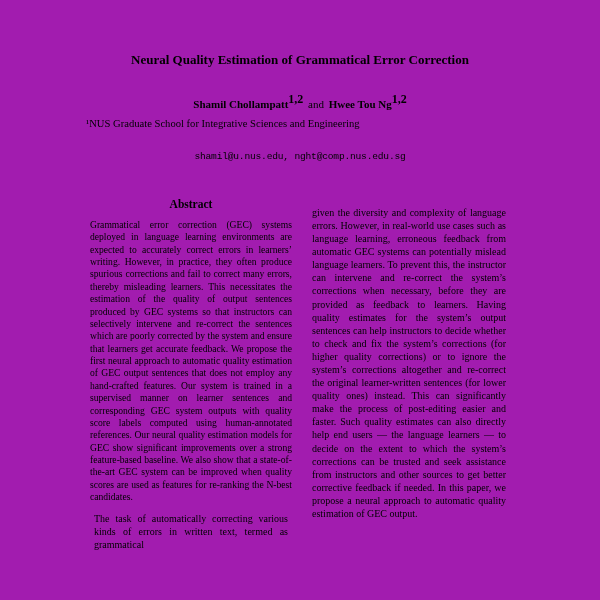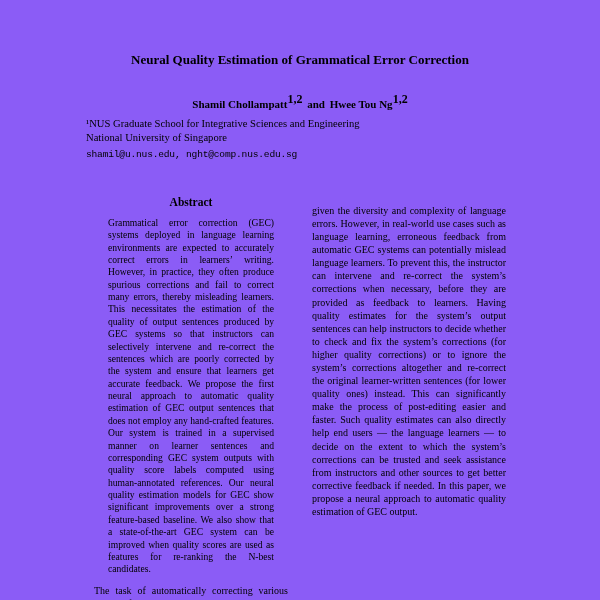--- a/index.html
+++ b/index.html
@@ -6,66 +6,66 @@
   body {
     width: 600px; height: 600px;
     font-family: "Liberation Serif", serif;
     color: #000;
   }
   .page {
     box-sizing: border-box;
     width: 600px; height: 600px;
     padding: 52px 86px 0 86px;
     overflow: hidden;
-    background: #8b5cf6;
+    background: #a21caf;
   }
   .title {
     font-size: 13px;
     font-weight: bold;
     text-align: center;
     margin: 0 0 24px 0;
     line-height: 1.25;
   }
   .authors {
     text-align: center;
     font-size: 11px;
     margin: 0 0 7px 0;
   }
   .authors .author { font-weight: bold; }
   .authors sup { font-size: 12px; }
-  .authors .and { font-weight: bold; padding: 0 2px; }
+  .authors .and { font-weight: normal; padding: 0 2px; }
   .affil {
     text-align: left;
     font-size: 10.6px;
     line-height: 1.32;
   }
   .emails {
-    text-align: left;
+    text-align: center;
     font-family: "Liberation Mono", "DejaVu Sans Mono", monospace;
     font-size: 9.6px;
     letter-spacing: -0.2px;
-    margin-top: 4px;
+    margin-top: 20px;
   }
   .columns {
     display: flex;
     gap: 8px;
     margin-top: 36px;
   }
   .col { flex: 1 1 0; min-width: 0; }
   .abstract-heading {
     text-align: center;
     font-weight: bold;
     font-size: 11.5px;
     margin: 0 0 9px 0;
   }
   .abstract-text {
     font-size: 9.6px;
     line-height: 1.29;
     text-align: justify;
-    margin: 0 22px;
+    margin: 0 4px;
     hyphens: auto;
   }
   .section-heading {
     font-weight: bold;
     font-size: 11.5px;
     margin: 13px 0 8px 0;
     text-align: left;
   }
   .section-heading .sec-num { margin-right: 13px; }
   .body-text {
@@ -84,21 +84,20 @@
 
   <h1 class="title">Neural Quality Estimation of Grammatical Error Correction</h1>
 
   <div class="authors">
     <span class="author"><span>Shamil Chollampatt</span><sup>1,2</sup></span>
     <span class="and">and</span>
     <span class="author"><span>Hwee Tou Ng</span><sup>1,2</sup></span>
   </div>
 
   <div class="affil">¹NUS Graduate School for Integrative Sciences and Engineering</div>
-  <div class="affil">National University of Singapore</div>
 
   <div class="emails">shamil@u.nus.edu, nght@comp.nus.edu.sg</div>
 
   <div class="columns">
 
     <div class="col">
       <div class="abstract-heading">Abstract</div>
       <p class="abstract-text">Grammatical error correction (GEC) systems deployed in language learning environments are expected to accurately correct errors in learners’ writing. However, in practice, they often produce spurious corrections and fail to correct many errors, thereby misleading learners. This necessitates the estimation of the quality of output sentences produced by GEC systems so that instructors can selectively intervene and re-correct the sentences which are poorly corrected by the system and ensure that learners get accurate feedback. We propose the first neural approach to automatic quality estimation of GEC output sentences that does not employ any hand-crafted features. Our system is trained in a supervised manner on learner sentences and corresponding GEC system outputs with quality score labels computed using human-annotated references. Our neural quality estimation models for GEC show significant improvements over a strong feature-based baseline. We also show that a state-of-the-art GEC system can be improved when quality scores are used as features for re-ranking the N-best candidates.</p>
       <p class="body-text">The task of automatically correcting various kinds of errors in written text, termed as grammatical</p>
     </div>

